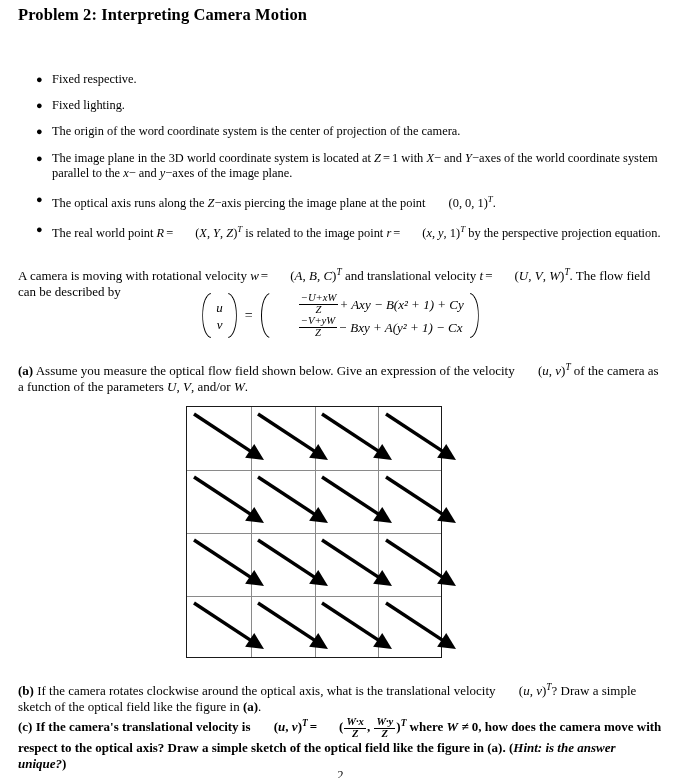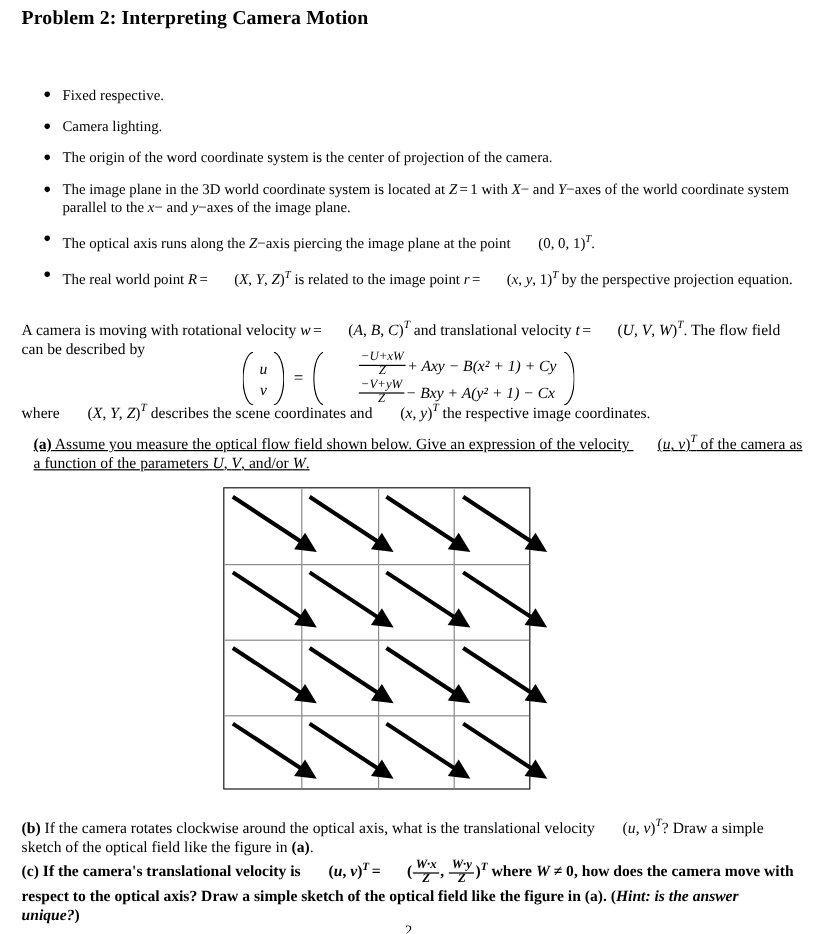--- a/index.html
+++ b/index.html
@@ -62,21 +62,21 @@
   .nb { white-space: nowrap; margin-left: 20px; }
   .eqsp { padding: 0 2px; }
 
   .para {
     position: absolute;
     font-size: 13px;
     line-height: 15.8px;
   }
   #camera-para { left: 18px; top: 265px; width: 645px; }
   #where-para  { left: 18px; top: 334px; width: 645px; }
-  #part-a      { left: 28px; top: 360px; width: 645px; text-decoration: underline; }
+  #part-a      { left: 18px; top: 360px; width: 645px; }
   #part-b      { left: 18px; top: 680px; width: 645px; }
   #part-c      { left: 18px; top: 716px; width: 645px; font-weight: bold; }
 
   
   .equation {
     position: absolute;
     left: 0;
     top: 292px;
     width: 681px;
     text-align: center;
@@ -187,21 +187,21 @@
 
   <div class="bullets">
 
     <div class="bullet">
       <span class="dot">●</span>
       <span>Fixed respective.</span>
     </div>
 
     <div class="bullet" style="margin-bottom:11px;">
       <span class="dot">●</span>
-      <span>Camera lighting.</span>
+      <span>Fixed lighting.</span>
     </div>
 
     <div class="bullet" style="margin-bottom:11px;">
       <span class="dot">●</span>
       <span>The origin of the word coordinate system is the center of projection of the camera.</span>
     </div>
 
     <div class="bullet">
       <span class="dot">●</span>
       <span>The image plane in the 3D world coordinate system is located at <span class="mi">Z</span><span class="eqsp">=</span>1 with <span class="mi">X</span>− and <span class="mi">Y</span>−axes of the world coordinate system parallel to the <span class="mi">x</span>− and <span class="mi">y</span>−axes of the image plane.</span>
@@ -246,23 +246,20 @@
             <span class="num mi">−V+yW</span>
             <span class="den mi">Z</span>
           </span>
           <span class="mi">− Bxy + A(y² + 1) − Cx</span>
         </span>
       </span>
       <span class="bigparen-r"></span>
     </span>
   </div>
 
-  <div class="para" id="where-para">
-    where <span class="nb">(<span class="mi">X</span>, <span class="mi">Y</span>, <span class="mi">Z</span>)<span class="sup">T</span></span> describes the scene coordinates and <span class="nb">(<span class="mi">x</span>, <span class="mi">y</span>)<span class="sup">T</span></span> the respective image coordinates.
-  </div>
 
   <div class="para" id="part-a">
     <b>(a)</b>
     Assume you measure the optical flow field shown below. Give an expression of the velocity <span class="nb">(<span class="mi">u</span>, <span class="mi">v</span>)<span class="sup">T</span></span> of the camera as a function of the parameters <span class="mi">U</span>, <span class="mi">V</span>, and/or <span class="mi">W</span>.
   </div>
 
   <div class="figure">
     <div class="grid">
       <div class="gline-v" style="left:64px;"></div>
       <div class="gline-v" style="left:128px;"></div>

